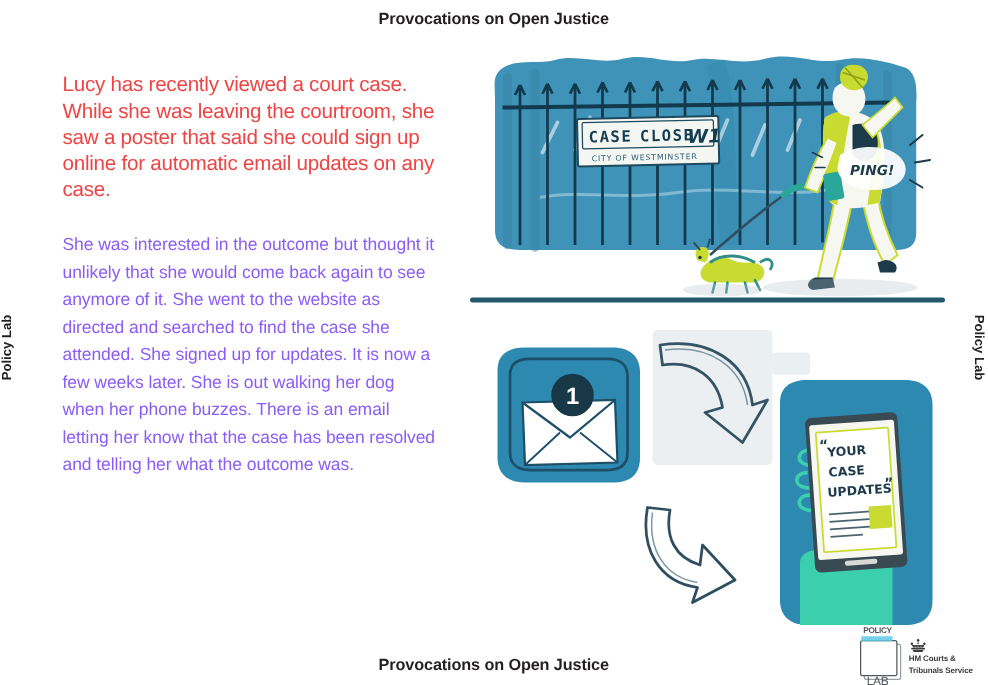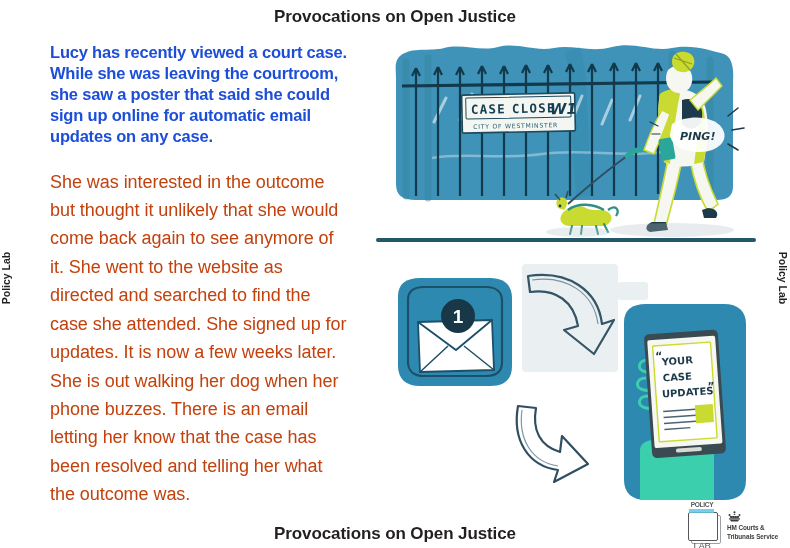--- a/index.html
+++ b/index.html
@@ -15,21 +15,21 @@
     font-family: "Liberation Sans", sans-serif;
     color: #2b2b2b;
   }
 
   
   .running-head {
     position: absolute;
     left: 0;
     width: 790px;
     text-align: center;
-    font-size: 17px;
+    font-size: 13px;
     font-weight: bold;
     letter-spacing: -0.1px;
     color: #231f20;
   }
   .running-head.top { top: 7px; }
   .running-head.bottom { top: 524px; }
 
   
   .side-label {
     position: absolute;
@@ -58,30 +58,30 @@
 
   
   .text-col {
     position: absolute;
     left: 50px;
     top: 42px;
     width: 300px;
   }
   .lede {
     font-size: 16.5px;
-    font-weight: bold;
+    font-weight: normal;
     line-height: 1.28;
-    color: #1d4ed8;
+    color: #ef4444;
     letter-spacing: -0.2px;
-    margin: 0 0 20px 0;
+    margin: 16px 0 20px 0;
   }
   .body-para {
-    font-size: 18px;
+    font-size: 14px;
     line-height: 1.58;
-    color: #c2410c;
+    color: #8b5cf6;
     margin: 0 0 19px 0;
     letter-spacing: -0.05px;
   }
 
   
   .illo-col {
     position: absolute;
     left: 372px;
     top: 38px;
     width: 392px;

